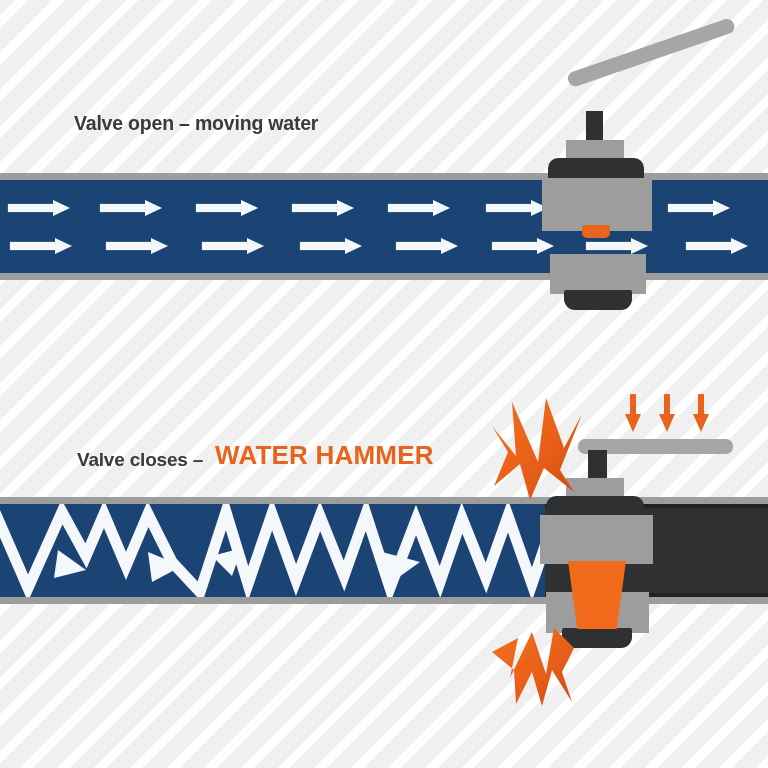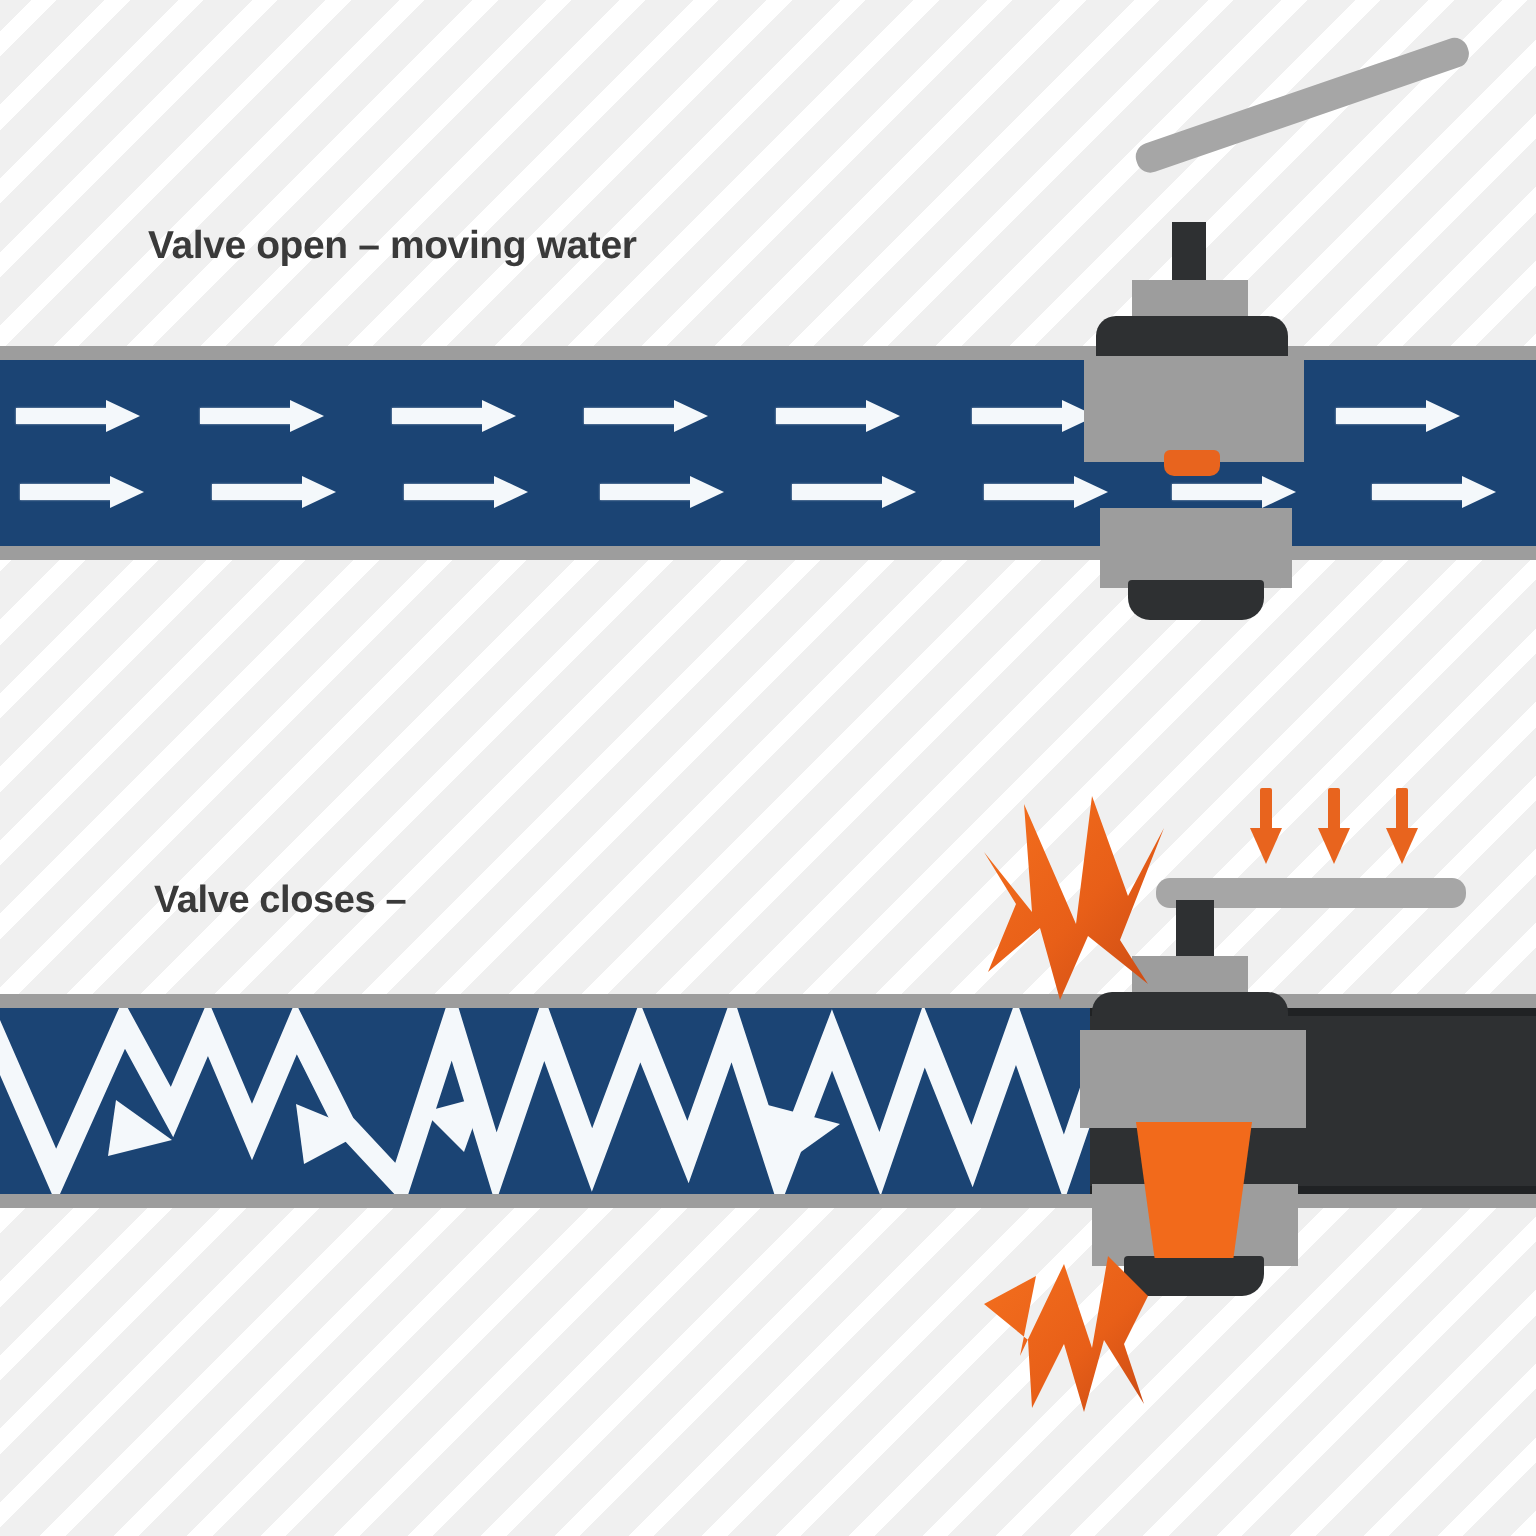--- a/index.html
+++ b/index.html
@@ -302,20 +302,21 @@
     <div class="bonnet-neck"></div>
     <div class="bonnet-cap"></div>
     <div class="flange upper"></div>
     <div class="flange lower"></div>
     <div class="bottom-cap"></div>
     <div class="plug-open"></div>
   </div>
 
   <div class="label" id="label-closed">
     <span class="lead">Valve closes –</span>
+    <span class="hammer">WATER HAMMER</span>
   </div>
 
   <div class="pipe" id="pipe-bottom">
     <div class="rim top"></div>
     <div class="bore"></div>
     <div class="rim bot"></div>
   </div>
 
   <div id="dark-section">
     <div class="cap t"></div>

